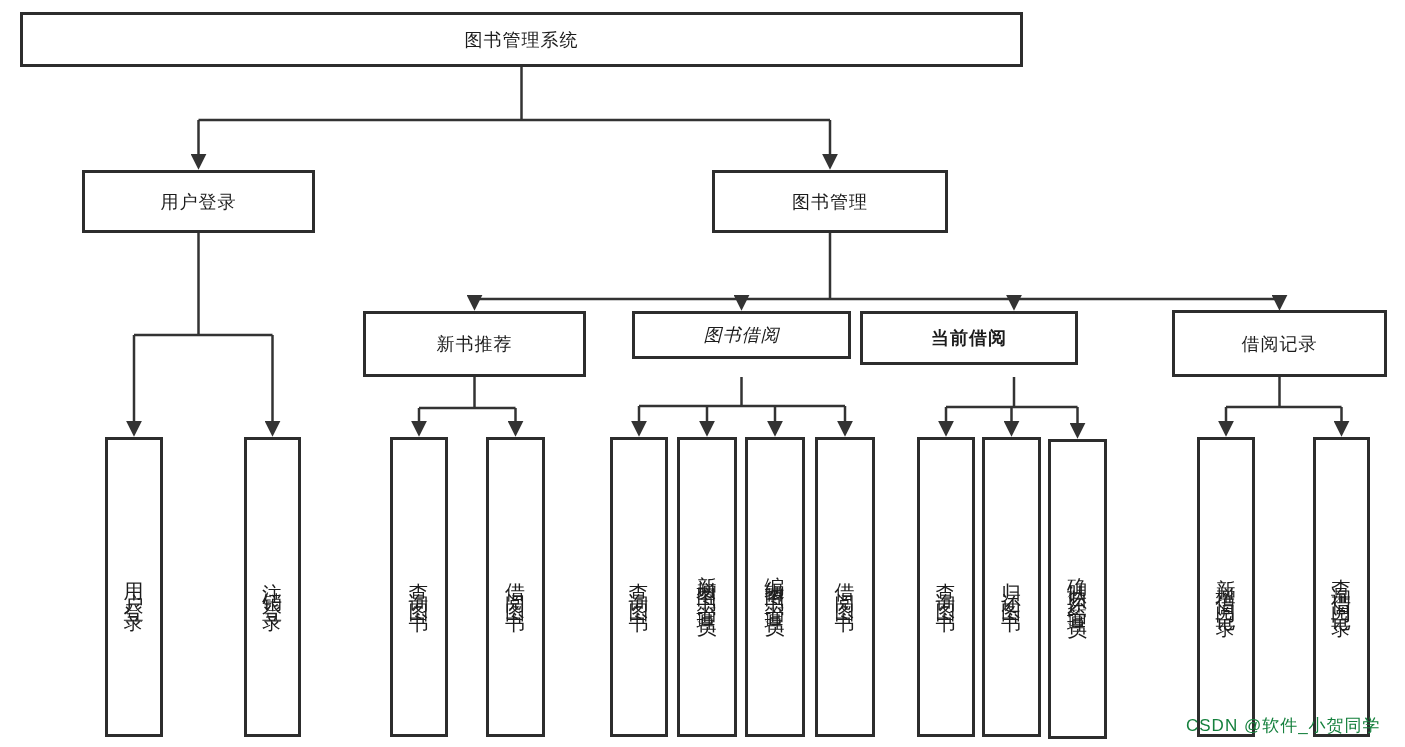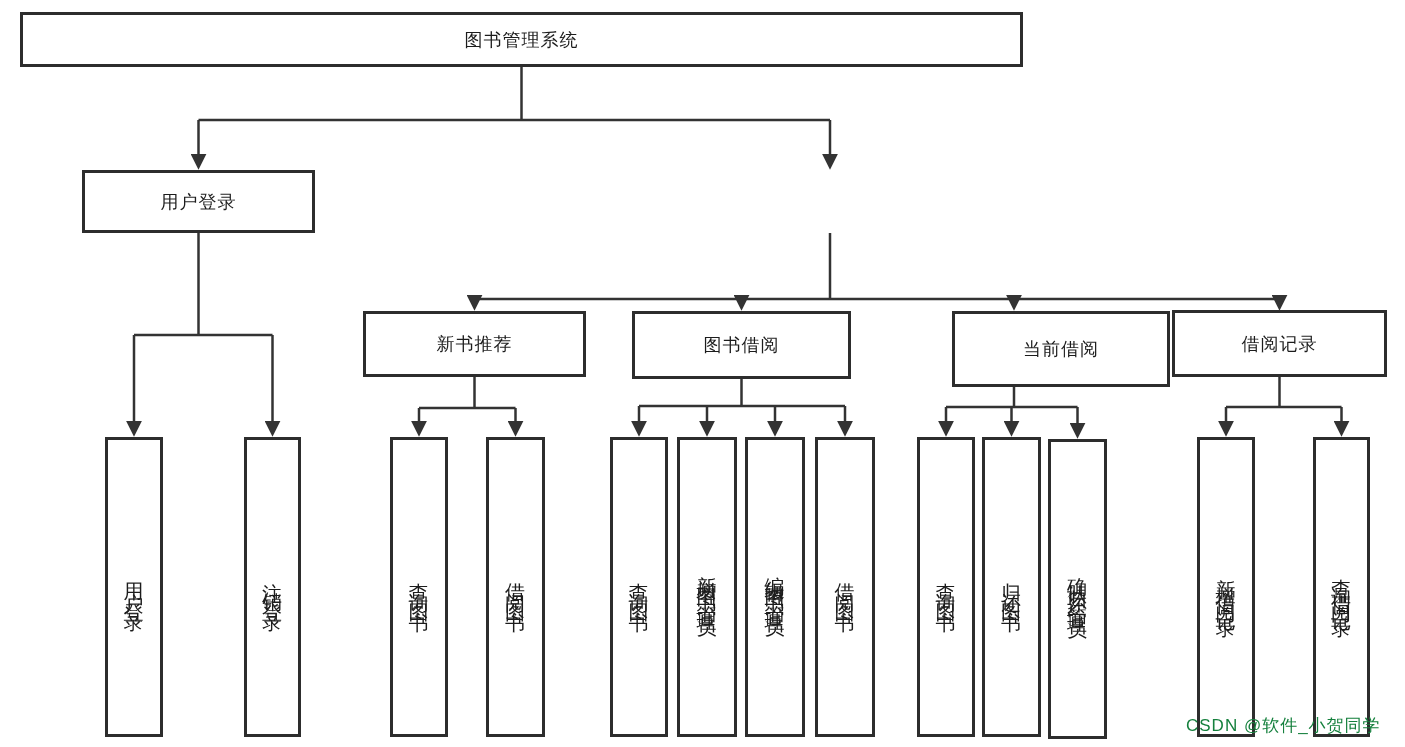--- a/index.html
+++ b/index.html
@@ -112,28 +112,31 @@
     </g>
   </svg>
 
   <div class="box" style="left:20px; top:12px; width:1003px; height:55px;">
     <span>图书管理系统</span>
   </div>
 
   <div class="box" style="left:82px; top:170px; width:233px; height:63px;">
     <span>用户登录</span>
   </div>
+  <div class="box" style="left:712px; top:170px; width:236px; height:63px;">
+    <span>图书管理</span>
+  </div>
 
   <div class="box" style="left:363px; top:311px; width:223px; height:66px;text-align:right;">
     <span>新书推荐</span>
   </div>
-  <div class="box" style="left:632px; top:311px; width:219px; height:68px;">
+  <div class="box" style="left:632px; top:311px; width:219px; height:48px;font-style:italic;">
     <span>图书借阅</span>
   </div>
-  <div class="box" style="left:952px; top:311px; width:218px; height:76px;">
+  <div class="box" style="left:860px; top:311px; width:218px; height:54px;font-weight:bold;">
     <span>当前借阅</span>
   </div>
   <div class="box" style="left:1172px; top:310px; width:215px; height:67px;">
     <span>借阅记录</span>
   </div>
 
   <div class="vbox" style="left:105px; top:437px; width:58px; height:300px;">
     <span>用户登录</span>
   </div>
   <div class="vbox" style="left:244px; top:437px; width:57px; height:300px;">

